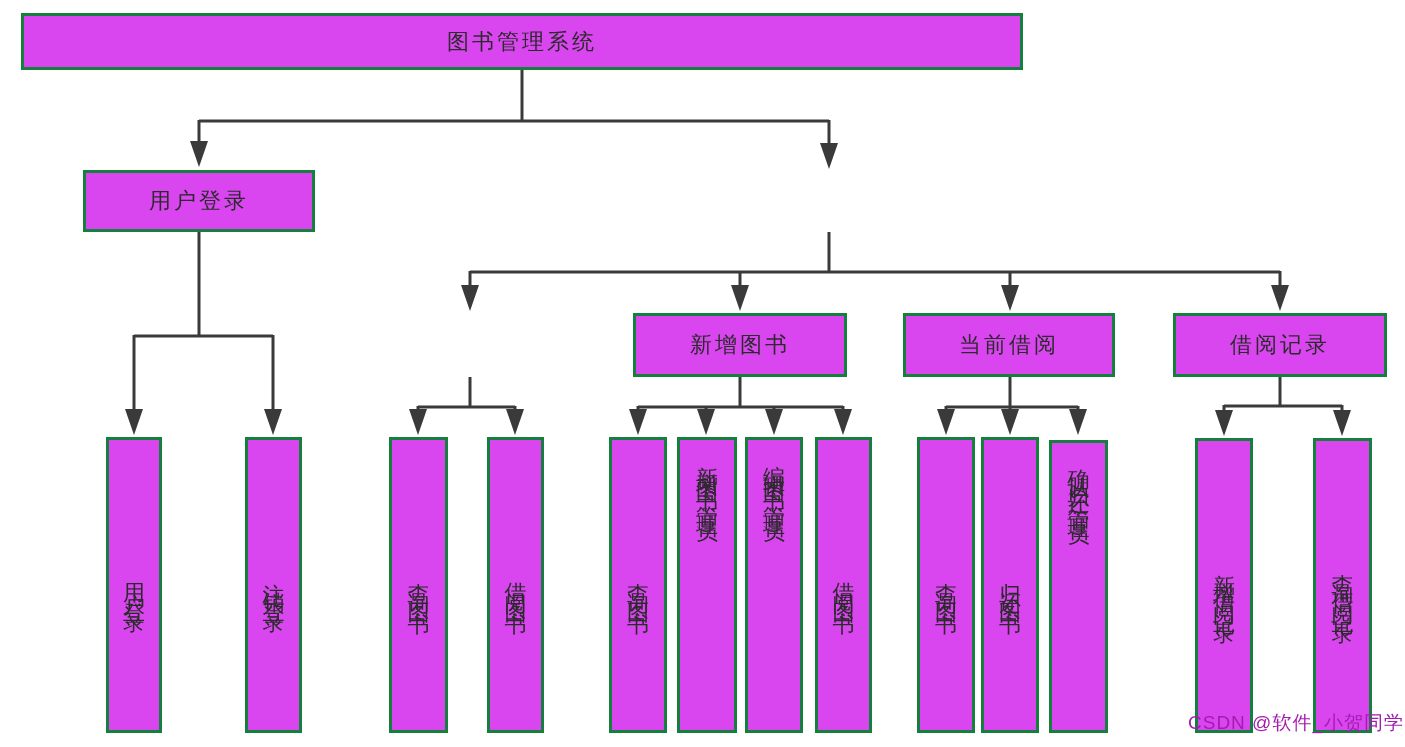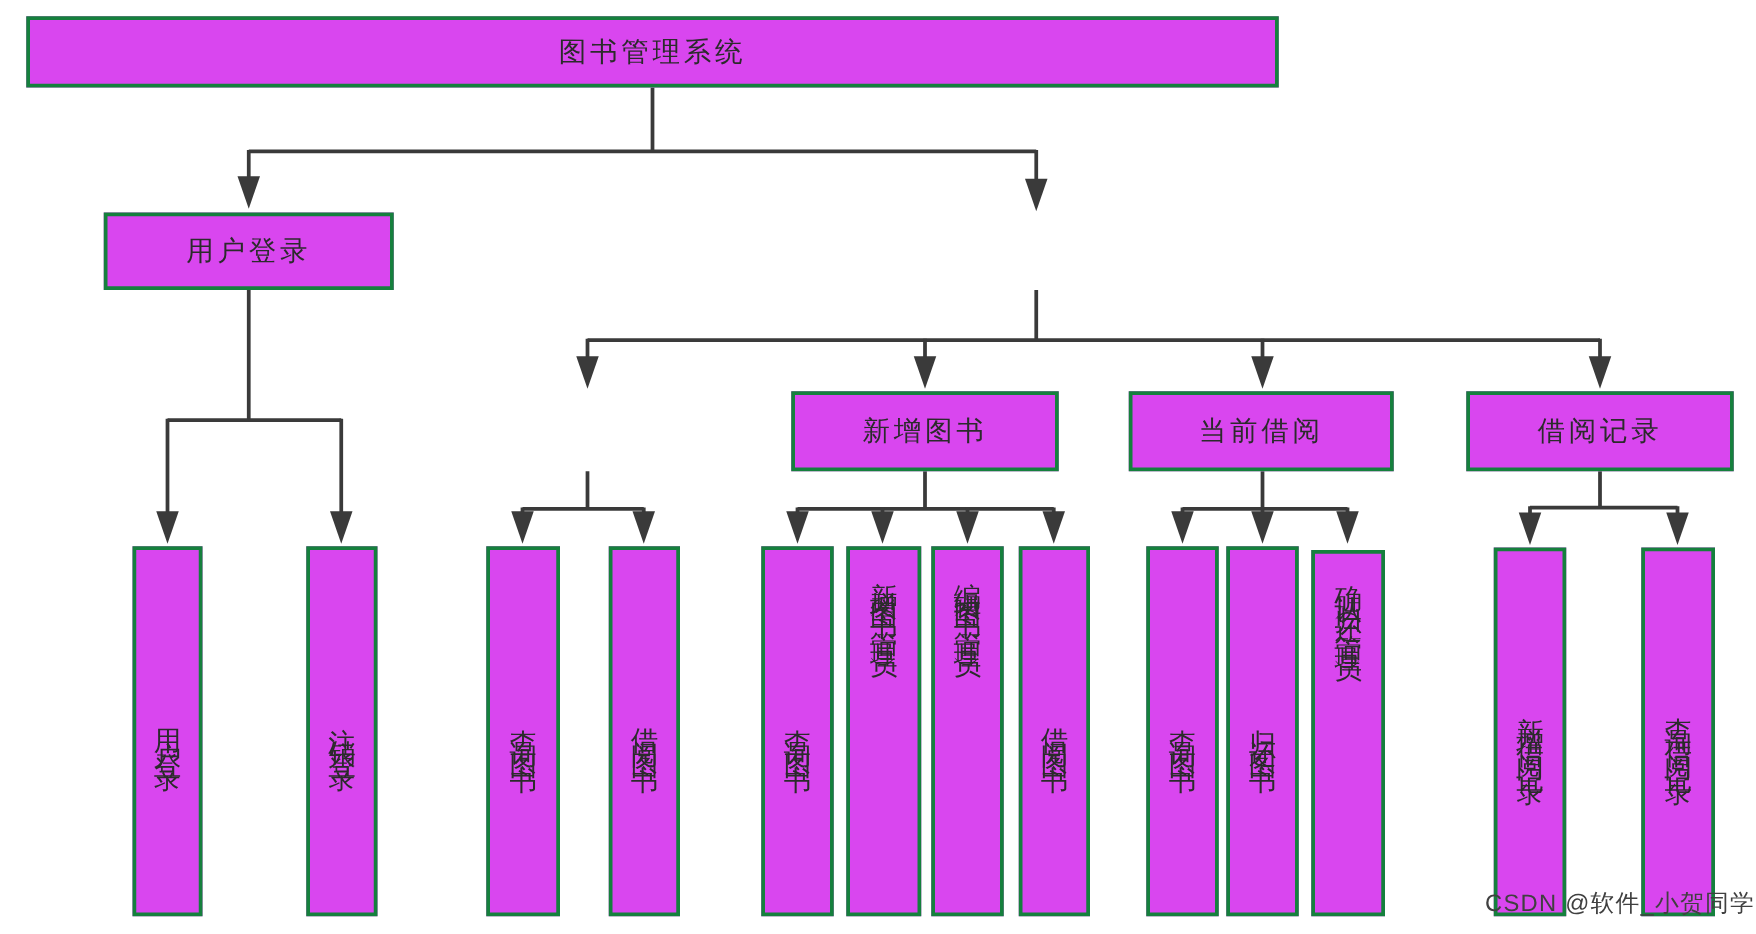--- a/index.html
+++ b/index.html
@@ -52,21 +52,21 @@
     padding-top: 8px;
   }
   .leaf.top .vtext {
     letter-spacing: 8px;
   }
   .watermark {
     position: absolute;
     left: 1188px;
     top: 710px;
     font-size: 19px;
-    color: #404040;
+    color: #a21caf;
     letter-spacing: 1px;
     white-space: nowrap;
     z-index: 10;
   }
 </style>
 </head>
 <body>
 
 <div class="canvas">
 

